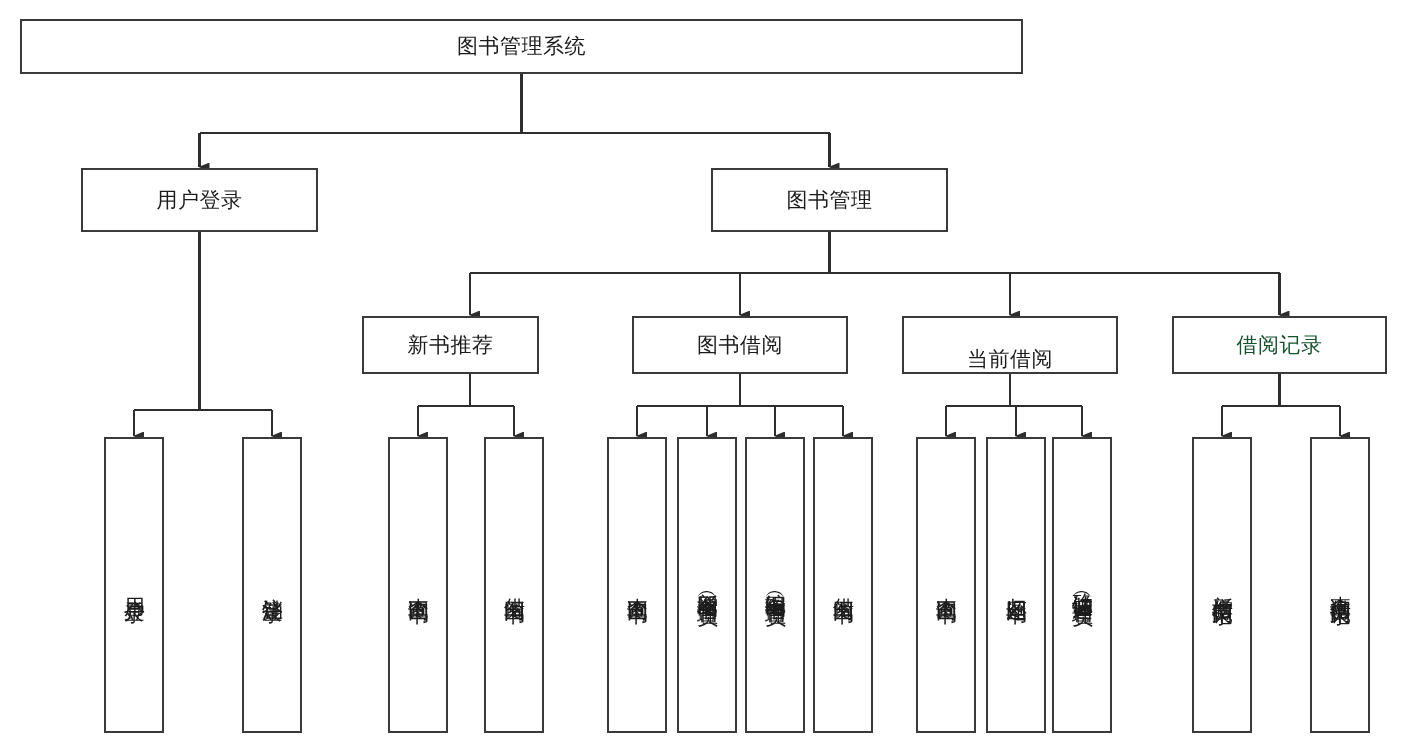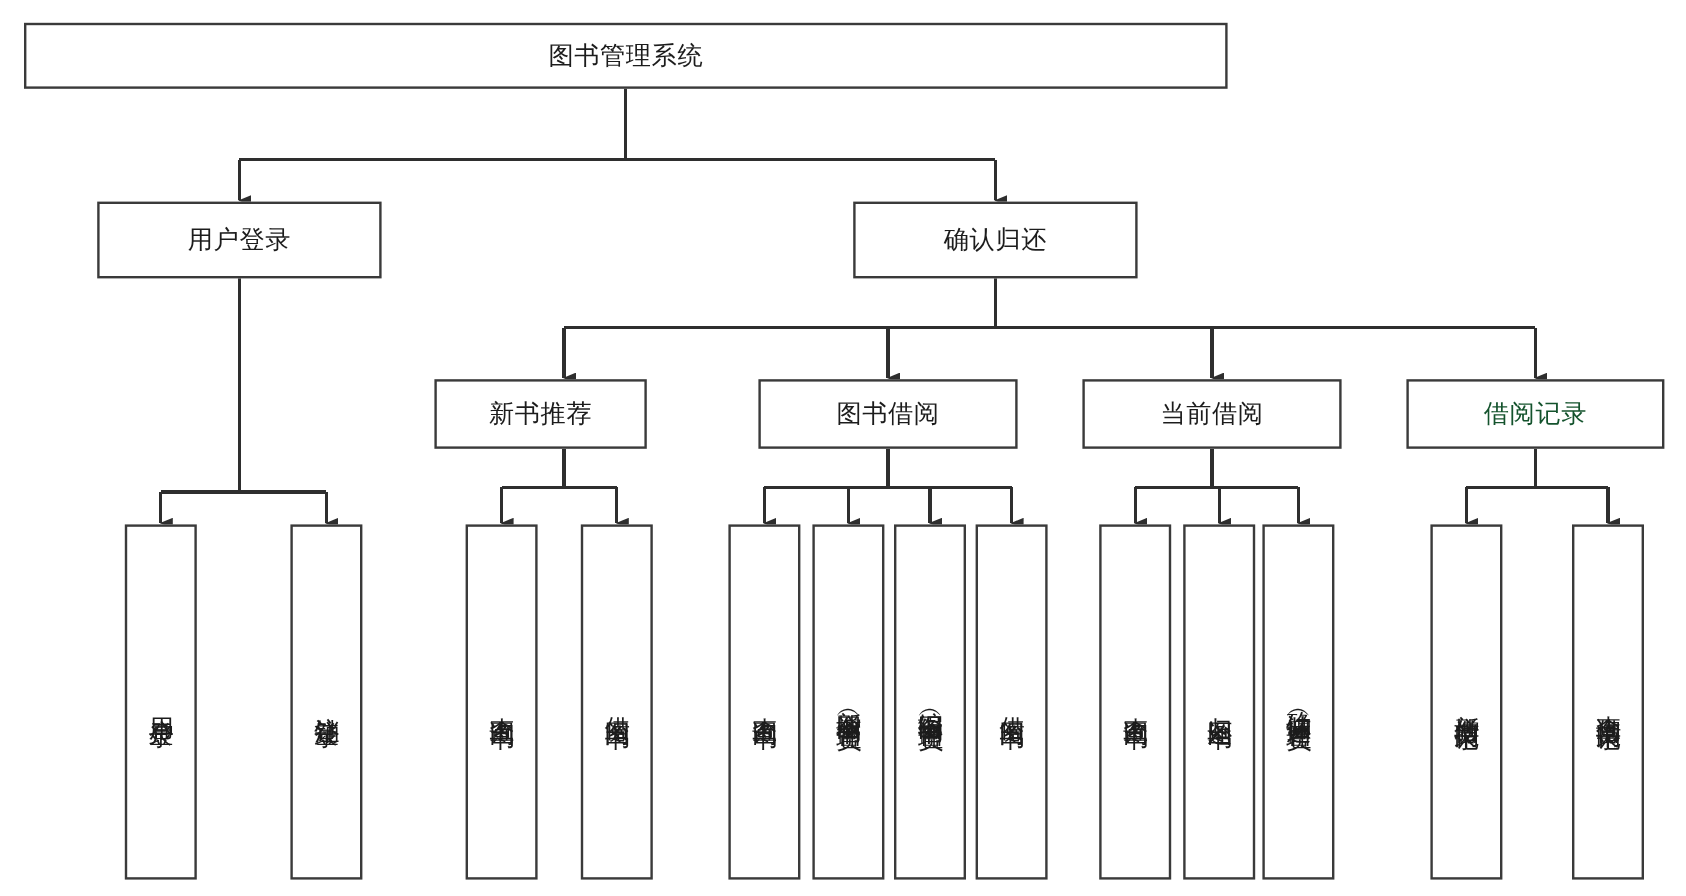--- a/index.html
+++ b/index.html
@@ -117,29 +117,29 @@
   </svg>
 
   <div id="node-layer">
       <div class="node horiz" style="left: 20px; top: 19px; width: 1003px; height: 55px; border-color: rgb(58, 58, 58); background: rgb(255, 255, 255);">
         <span class="node-label" style="color: rgb(28, 28, 28);">图书管理系统</span>
       </div>
       <div class="node horiz" style="left: 81px; top: 168px; width: 237px; height: 64px; border-color: rgb(58, 58, 58); background: rgb(255, 255, 255);">
         <span class="node-label" style="color: rgb(28, 28, 28);">用户登录</span>
       </div>
       <div class="node horiz" style="left: 711px; top: 168px; width: 237px; height: 64px; border-color: rgb(58, 58, 58); background: rgb(255, 255, 255);">
-        <span class="node-label" style="color: rgb(28, 28, 28);">确认归还</span>
+        <span class="node-label" style="color: rgb(28, 28, 28);">图书管理</span>
       </div>
       <div class="node horiz" style="left: 362px; top: 316px; width: 177px; height: 58px; border-color: rgb(58, 58, 58); background: rgb(255, 255, 255);">
         <span class="node-label" style="color: rgb(28, 28, 28);">新书推荐</span>
       </div>
       <div class="node horiz" style="left: 632px; top: 316px; width: 216px; height: 58px; border-color: rgb(58, 58, 58); background: rgb(255, 255, 255);">
         <span class="node-label" style="color: rgb(28, 28, 28);">图书借阅</span>
       </div>
-      <div class="node horiz" style="left: 902px; top: 316px; width: 216px; height: 58px; border-color: rgb(58, 58, 58); background: rgb(255, 255, 255);">
+      <div class="node horiz" style="left: 902px; top: 316px; width: 216px; height: 58px; border-color: rgb(58, 58, 58); background: rgb(255, 255, 255); align-items: flex-end;">
         <span class="node-label" style="color: rgb(28, 28, 28);">当前借阅</span>
       </div>
       <div class="node horiz" style="left: 1172px; top: 316px; width: 215px; height: 58px; border-color: rgb(58, 58, 58); background: rgb(255, 255, 255);">
         <span class="node-label" style="color: #14532d;">借阅记录</span>
       </div>
       <div class="node vert" style="left: 104px; top: 437px; width: 60px; height: 296px; border-color: rgb(58, 58, 58); background: rgb(255, 255, 255);">
         <span class="node-label" style="color: rgb(28, 28, 28);">用户登录</span>
       </div>
       <div class="node vert" style="left: 242px; top: 437px; width: 60px; height: 296px; border-color: rgb(58, 58, 58); background: rgb(255, 255, 255);">
         <span class="node-label" style="color: rgb(28, 28, 28);">注销登录</span>

